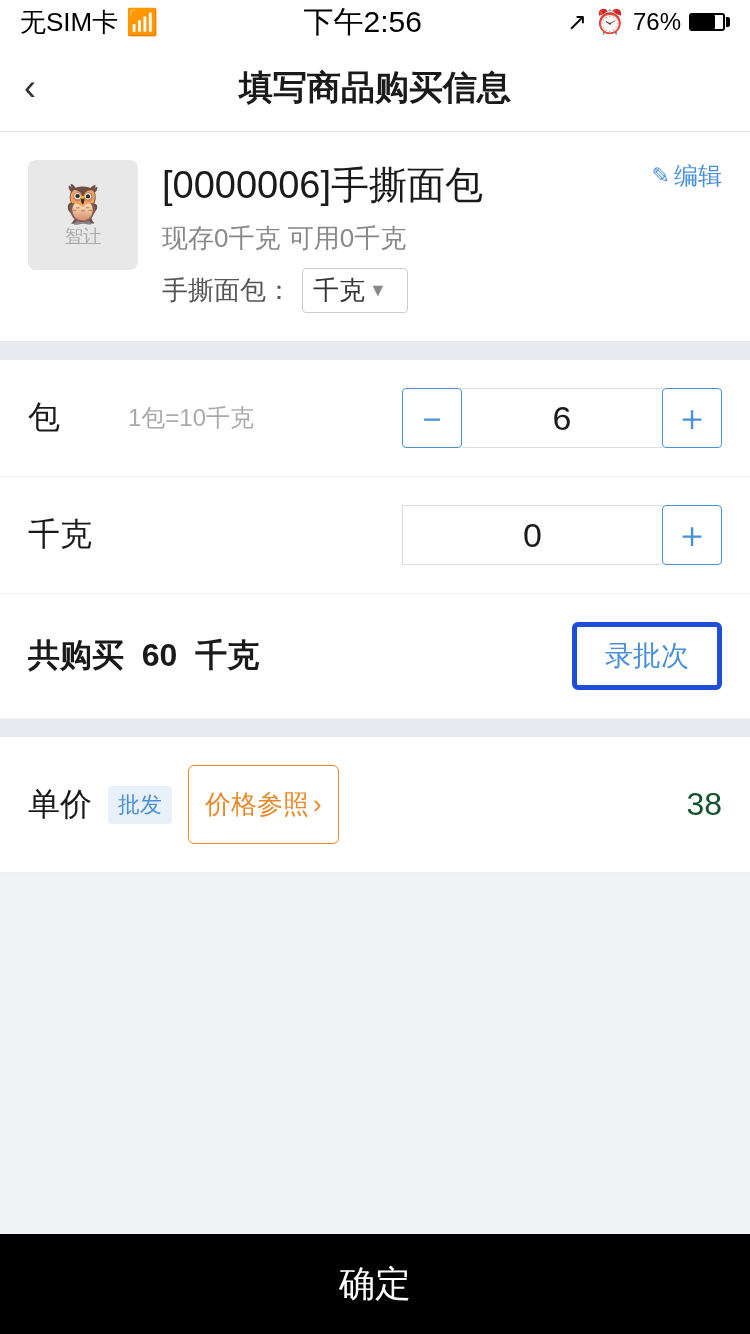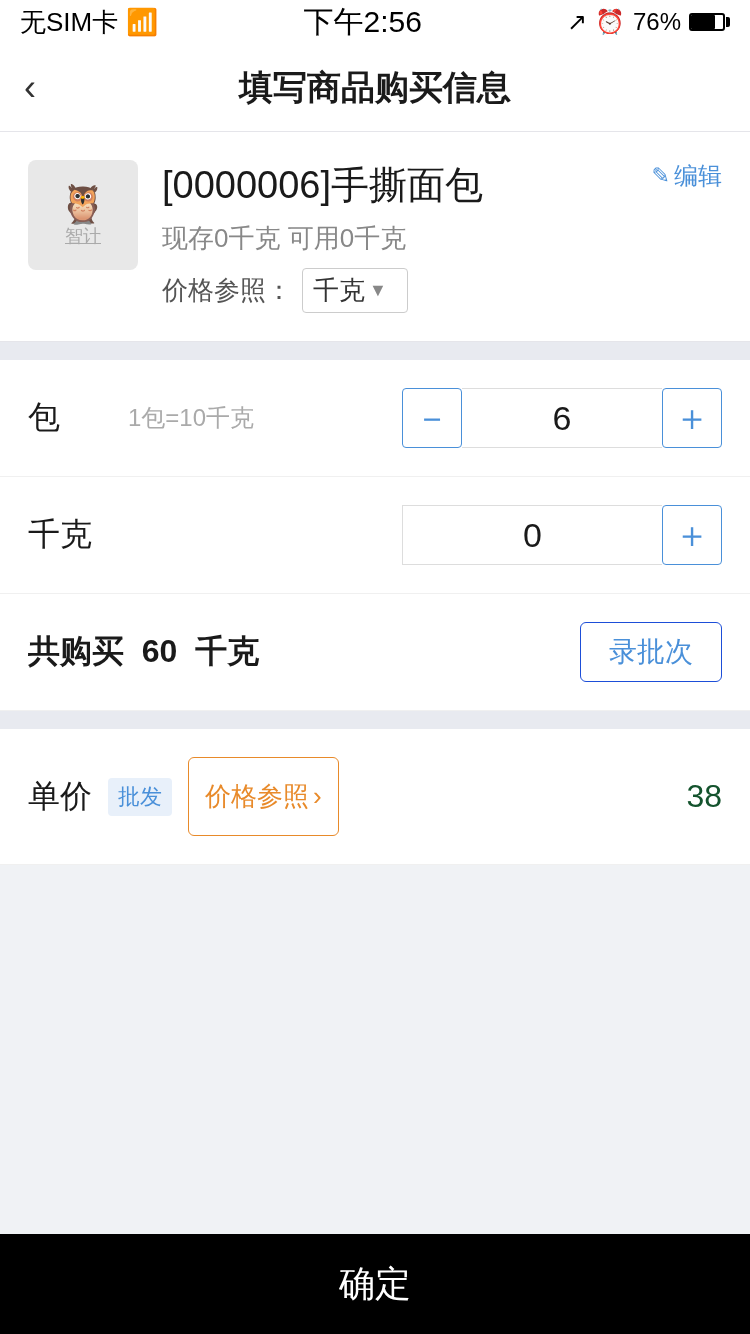--- a/index.html
+++ b/index.html
@@ -239,21 +239,21 @@
       border-bottom: 1px solid #f0f0f0;
     }
     .total-text {
       font-size: 32px;
       color: #1a1a1a;
     }
     .total-text span {
       font-weight: 600;
     }
     .batch-btn {
-      border: 1px solid #1d4ed8;
+      border: 5px solid #1d4ed8;
       color: #4a90d9;
       font-size: 28px;
       padding: 10px 28px;
       border-radius: 6px;
       background: #fff;
       cursor: pointer;
     }
 
     
     .price-section {
@@ -389,21 +389,21 @@
     <div class="product-info">
       <div class="product-header">
         <div class="product-name">[0000006]手撕面包</div>
         <div class="edit-btn">
           <span class="edit-icon">✎</span>
           <span>编辑</span>
         </div>
       </div>
       <div class="product-stock">现存0千克   可用0千克</div>
       <div class="product-unit-row">
-        <span>价格参照：</span>
+        <span>手撕面包：</span>
         <div class="unit-select">
           <span>千克</span>
           <span style="font-size:18px;color:#888;">▼</span>
         </div>
       </div>
     </div>
   </div>
 
   <div class="section-divider"></div>
 

